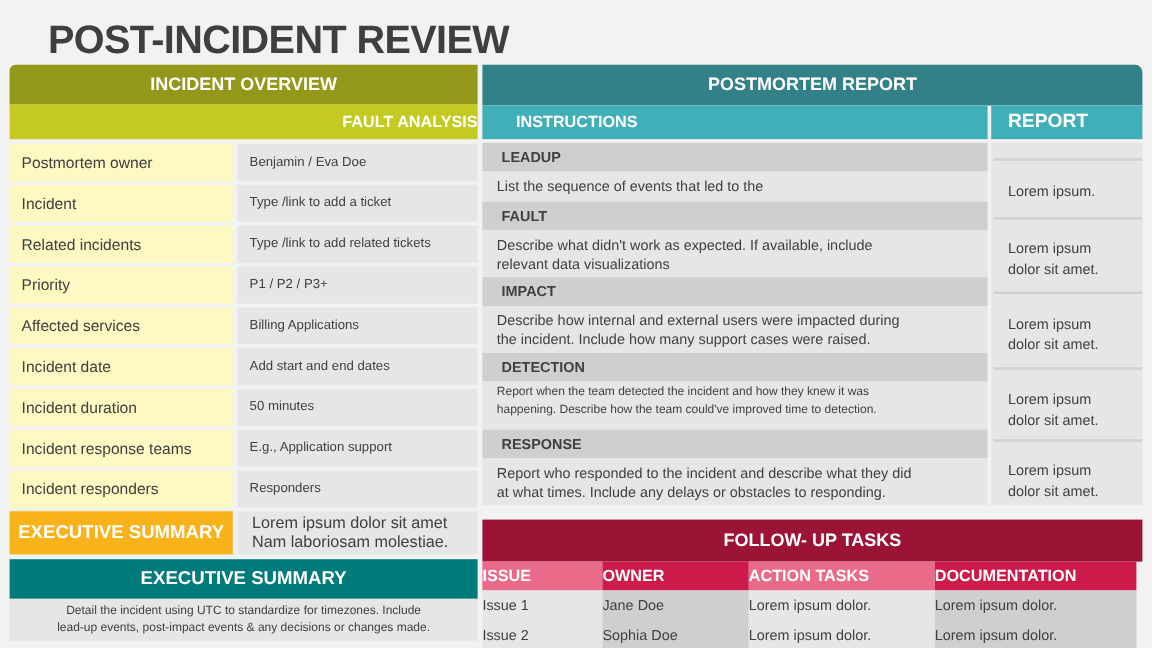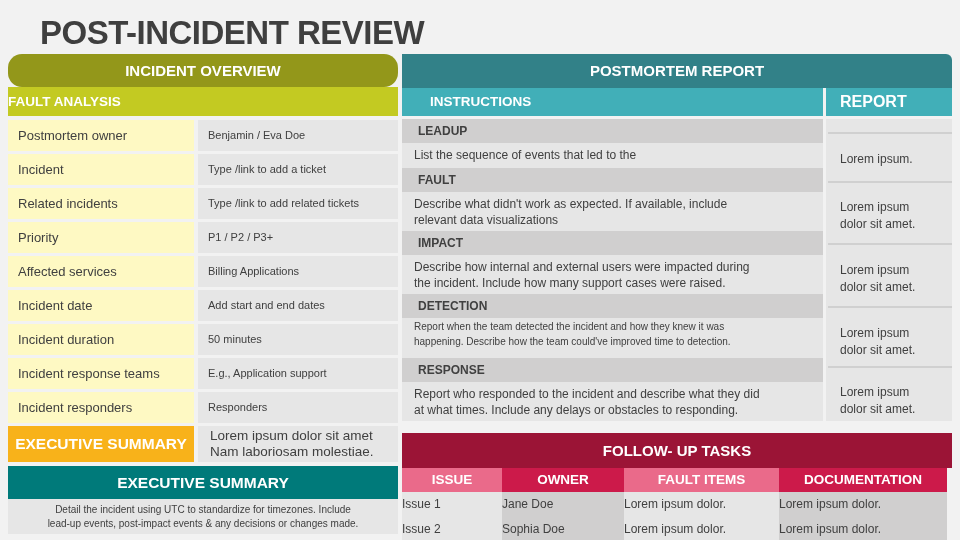--- a/index.html
+++ b/index.html
@@ -14,25 +14,24 @@
     position: absolute; left: 40px; top: 14px;
     font-size: 33px; font-weight: bold; color: #3f3f3f;
     letter-spacing: -0.5px;
   }
   
   .left { position: absolute; left: 8px; top: 54px; width: 390px; }
   .hdr-ov {
     height: 33px; background: #93971a; color: #fff;
     font-weight: bold; font-size: 15px; text-align: center; line-height: 33px;
     border-top-left-radius: 5px;
-    border-radius: 14px;
   }
   .hdr-fa {
     height: 29px; background: #c3ca22; color: #fff;
-    font-weight: bold; font-size: 13.5px; text-align: left; line-height: 29px;
+    font-weight: bold; font-size: 13.5px; text-align: right; line-height: 29px;
   }
   .rows { margin-top: 4px; }
   .row { display: flex; height: 31px; margin-bottom: 3px; }
   .row .k {
     width: 186px; background: #fef9c3; font-size: 13px; color: #404040;
     padding-left: 10px; line-height: 31px;
   }
   .row .v {
     margin-left: 4px; flex: 1; background: #e6e6e6; font-size: 11px; color: #404040;
     padding-left: 10px; line-height: 31px;
@@ -87,21 +86,21 @@
     padding-left: 14px; line-height: 17px;
   }
   .rep-line { position: absolute; left: 2px; right: 0; height: 2px; background: #d0d0d0; }
   
   .fu { position: absolute; left: 402px; top: 433px; width: 550px; }
   .fu-h {
     height: 35px; background: #9b1436; color: #fff; font-weight: bold;
     font-size: 15px; text-align: center; line-height: 35px;
   }
   .fu-cols { display: flex; height: 24px; }
-  .fu-cols div { color: #fff; font-weight: bold; font-size: 13.5px; text-align: center; line-height: 24px; }
+  .fu-cols div { color: #fff; font-weight: bold; font-size: 13.5px; text-align: left; line-height: 24px; }
   .c1 { width: 100px; } .c2 { width: 122px; } .c3 { width: 155px; } .c4 { width: 168px; }
   .pink { background: #ea6a8a; } .red { background: #cc1a4a; }
   .fu-body { display: flex; height: 50px; }
   .fu-body .col { font-size: 12px; color: #404040; }
   .fu-body .col div { height: 25px; line-height: 25px; }
   .lg { background: #e6e6e6; } .dg { background: #d0cfcf; }
 </style>
 </head>
 <body>
 
@@ -222,21 +221,21 @@
       </div>
     </div>
   </div>
 </div>
 
 <div class="fu">
   <div class="fu-h">FOLLOW- UP TASKS</div>
   <div class="fu-cols">
     <div class="c1 pink">ISSUE</div>
     <div class="c2 red">OWNER</div>
-    <div class="c3 pink">FAULT ITEMS</div>
+    <div class="c3 pink">ACTION TASKS</div>
     <div class="c4 red">DOCUMENTATION</div>
   </div>
   <div class="fu-body">
     <div class="col c1 lg">
       <div>Issue 1</div>
       <div>Issue 2</div>
     </div>
     <div class="col c2 dg">
       <div>Jane Doe</div>
       <div>Sophia Doe</div>

